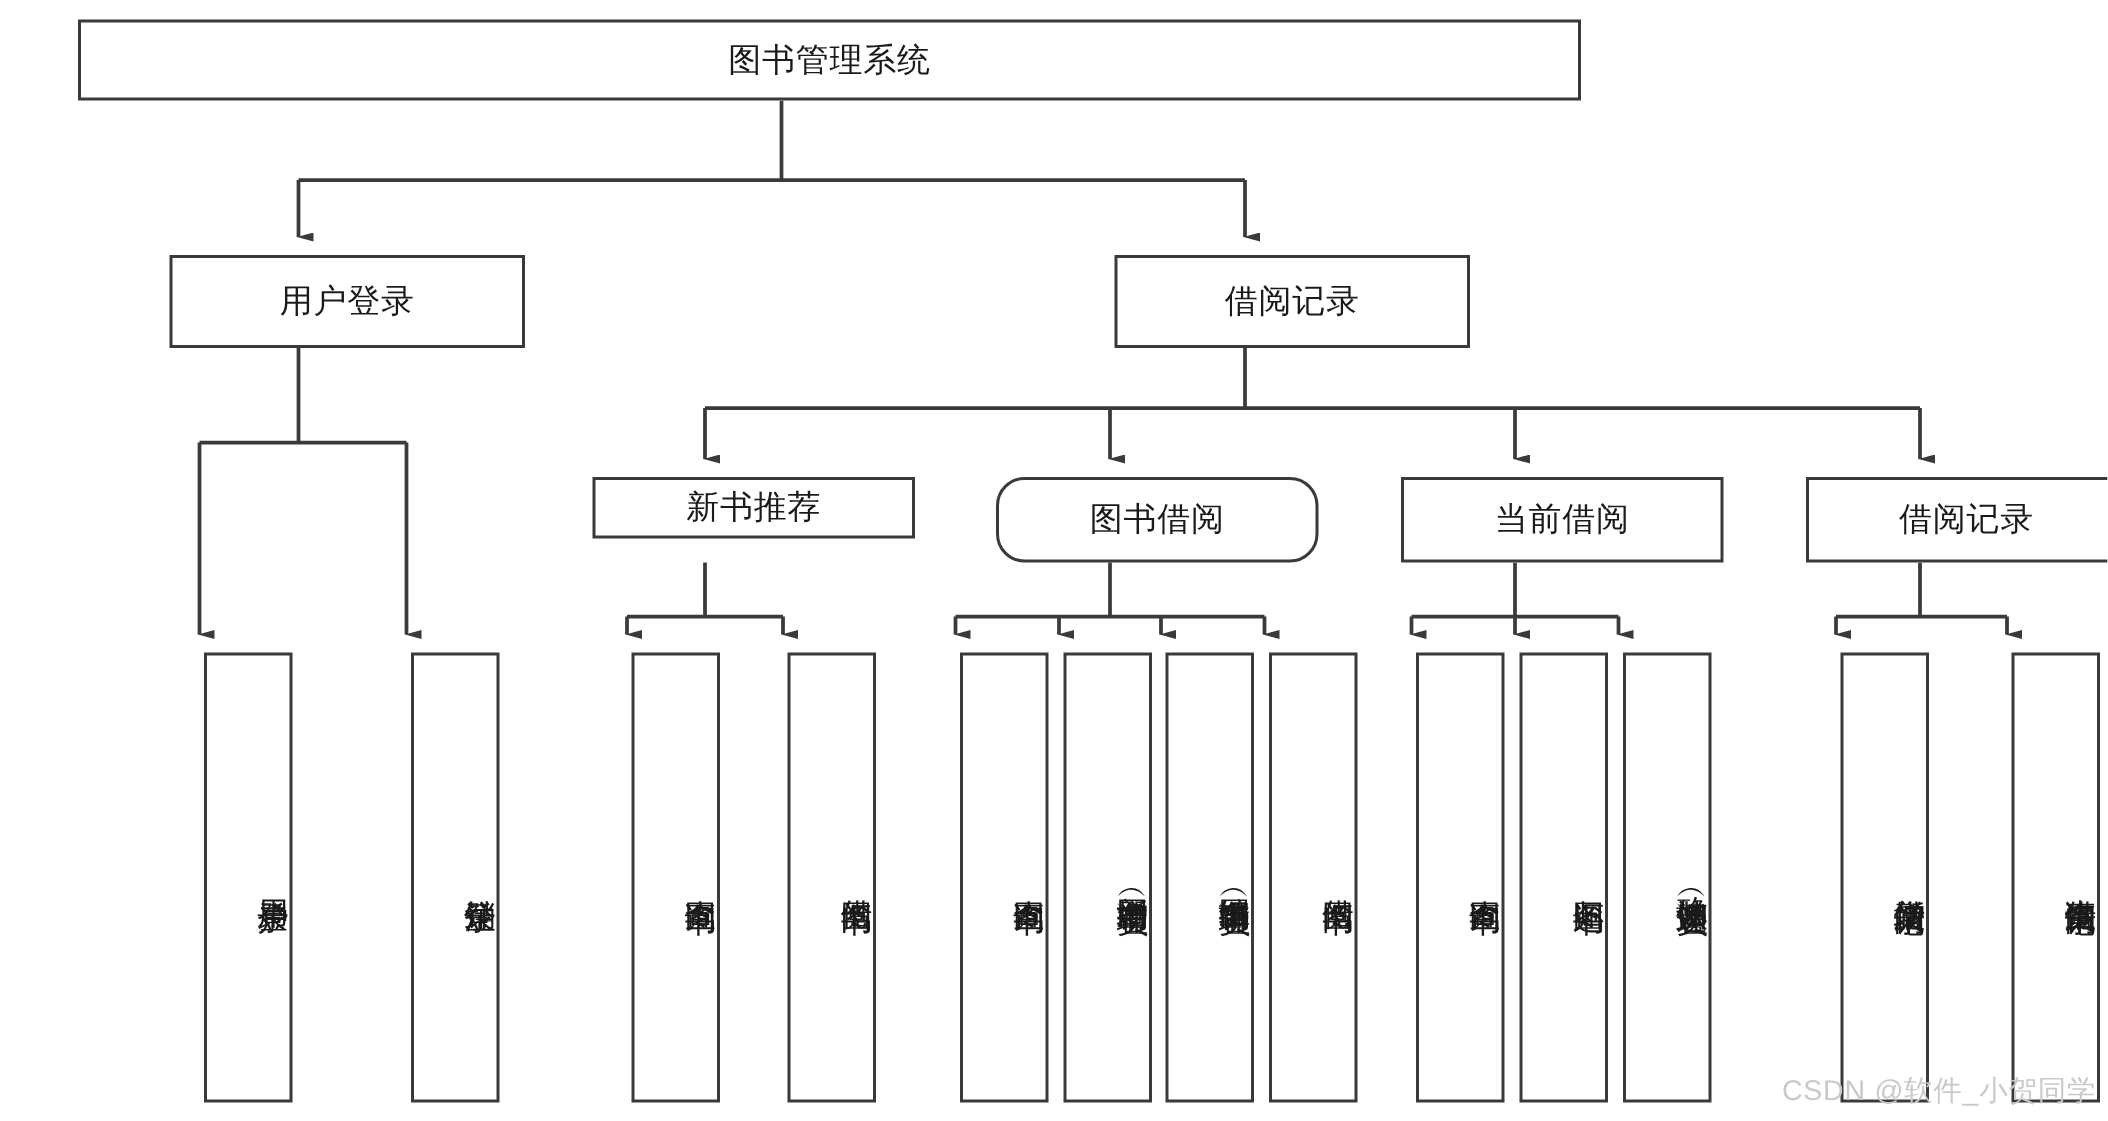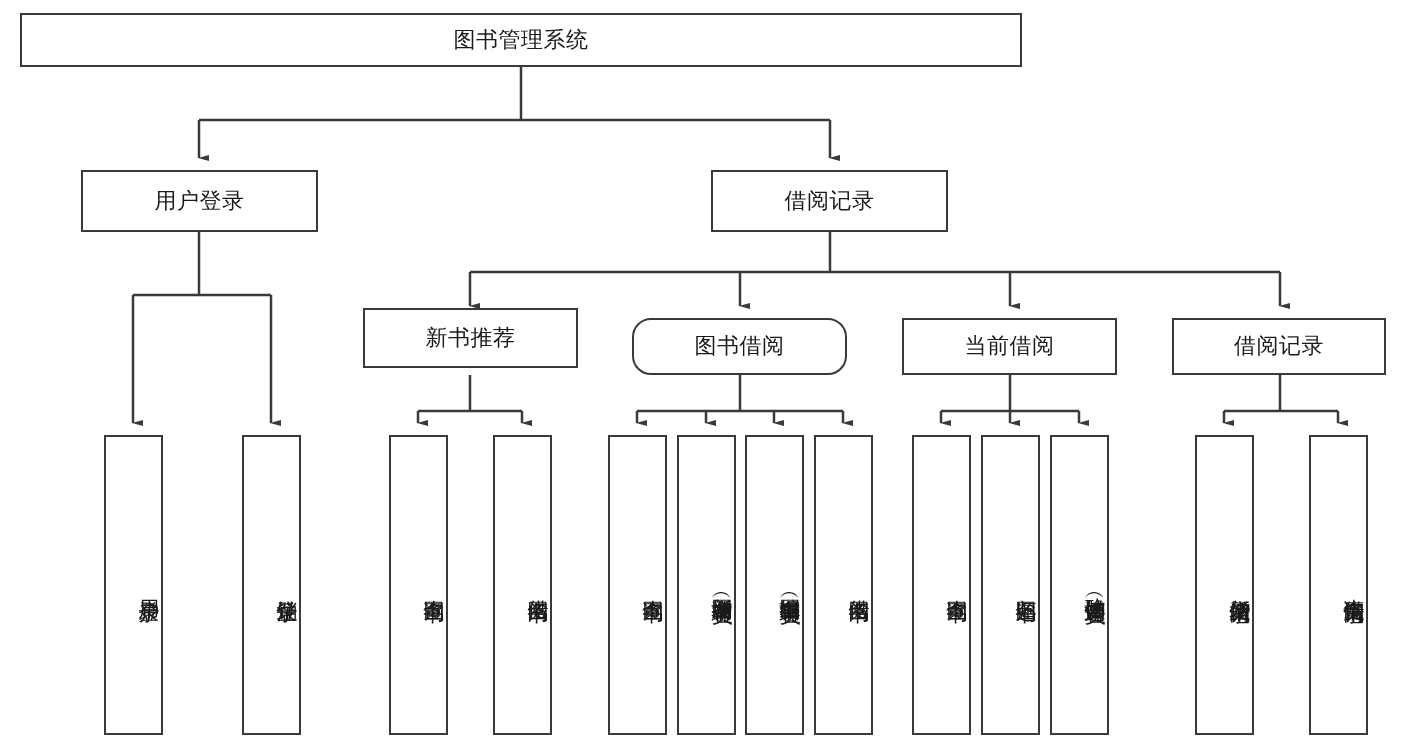--- a/index.html
+++ b/index.html
@@ -29,20 +29,21 @@
   .node {
     position: absolute;
     box-sizing: border-box;
     border: 2px solid #3a3a3a;
     background: #ffffff;
     display: flex;
     align-items: center;
     justify-content: center;
     color: #1a1a1a;
     text-align: center;
+    margin-left: 32px;
   }
   .node-h {
     font-size: 22px;
     letter-spacing: 0.5px;
     line-height: 1.2;
   }
   .node-root {
     font-size: 22px;
   }
   .node-v {
@@ -131,21 +132,21 @@
     <span>图书管理系统</span>
   </div>
 
   <div class="node node-h" style="left:81px; top:170px; width:237px; height:62px;">
     <span>用户登录</span>
   </div>
   <div class="node node-h" style="left:711px; top:170px; width:237px; height:62px;">
     <span>借阅记录</span>
   </div>
 
-  <div class="node node-h" style="left:363px; top:308px; width:215px; height:60px;">
+  <div class="node node-h" style="left:363px; top:318px; width:215px; height:41px;">
     <span>新书推荐</span>
   </div>
   <div class="node node-h" style="left:632px; top:318px; width:215px; height:57px;border-radius:19px;">
     <span>图书借阅</span>
   </div>
   <div class="node node-h" style="left:902px; top:318px; width:215px; height:57px;text-align:center;">
     <span>当前借阅</span>
   </div>
   <div class="node node-h" style="left:1172px; top:318px; width:214px; height:57px;">
     <span>借阅记录</span>
@@ -188,14 +189,15 @@
     <span>确认归还（管理员）</span>
   </div>
 
   <div class="node node-v" style="left:1195px; top:435px; width:59px; height:300px;">
     <span>新增借阅记录</span>
   </div>
   <div class="node node-v" style="left:1309px; top:435px; width:59px; height:300px;">
     <span>查询借阅记录</span>
   </div>
 
+  <div class="watermark">CSDN @软件_小贺同学</div>
 
 </div>
 
 </body></html>

